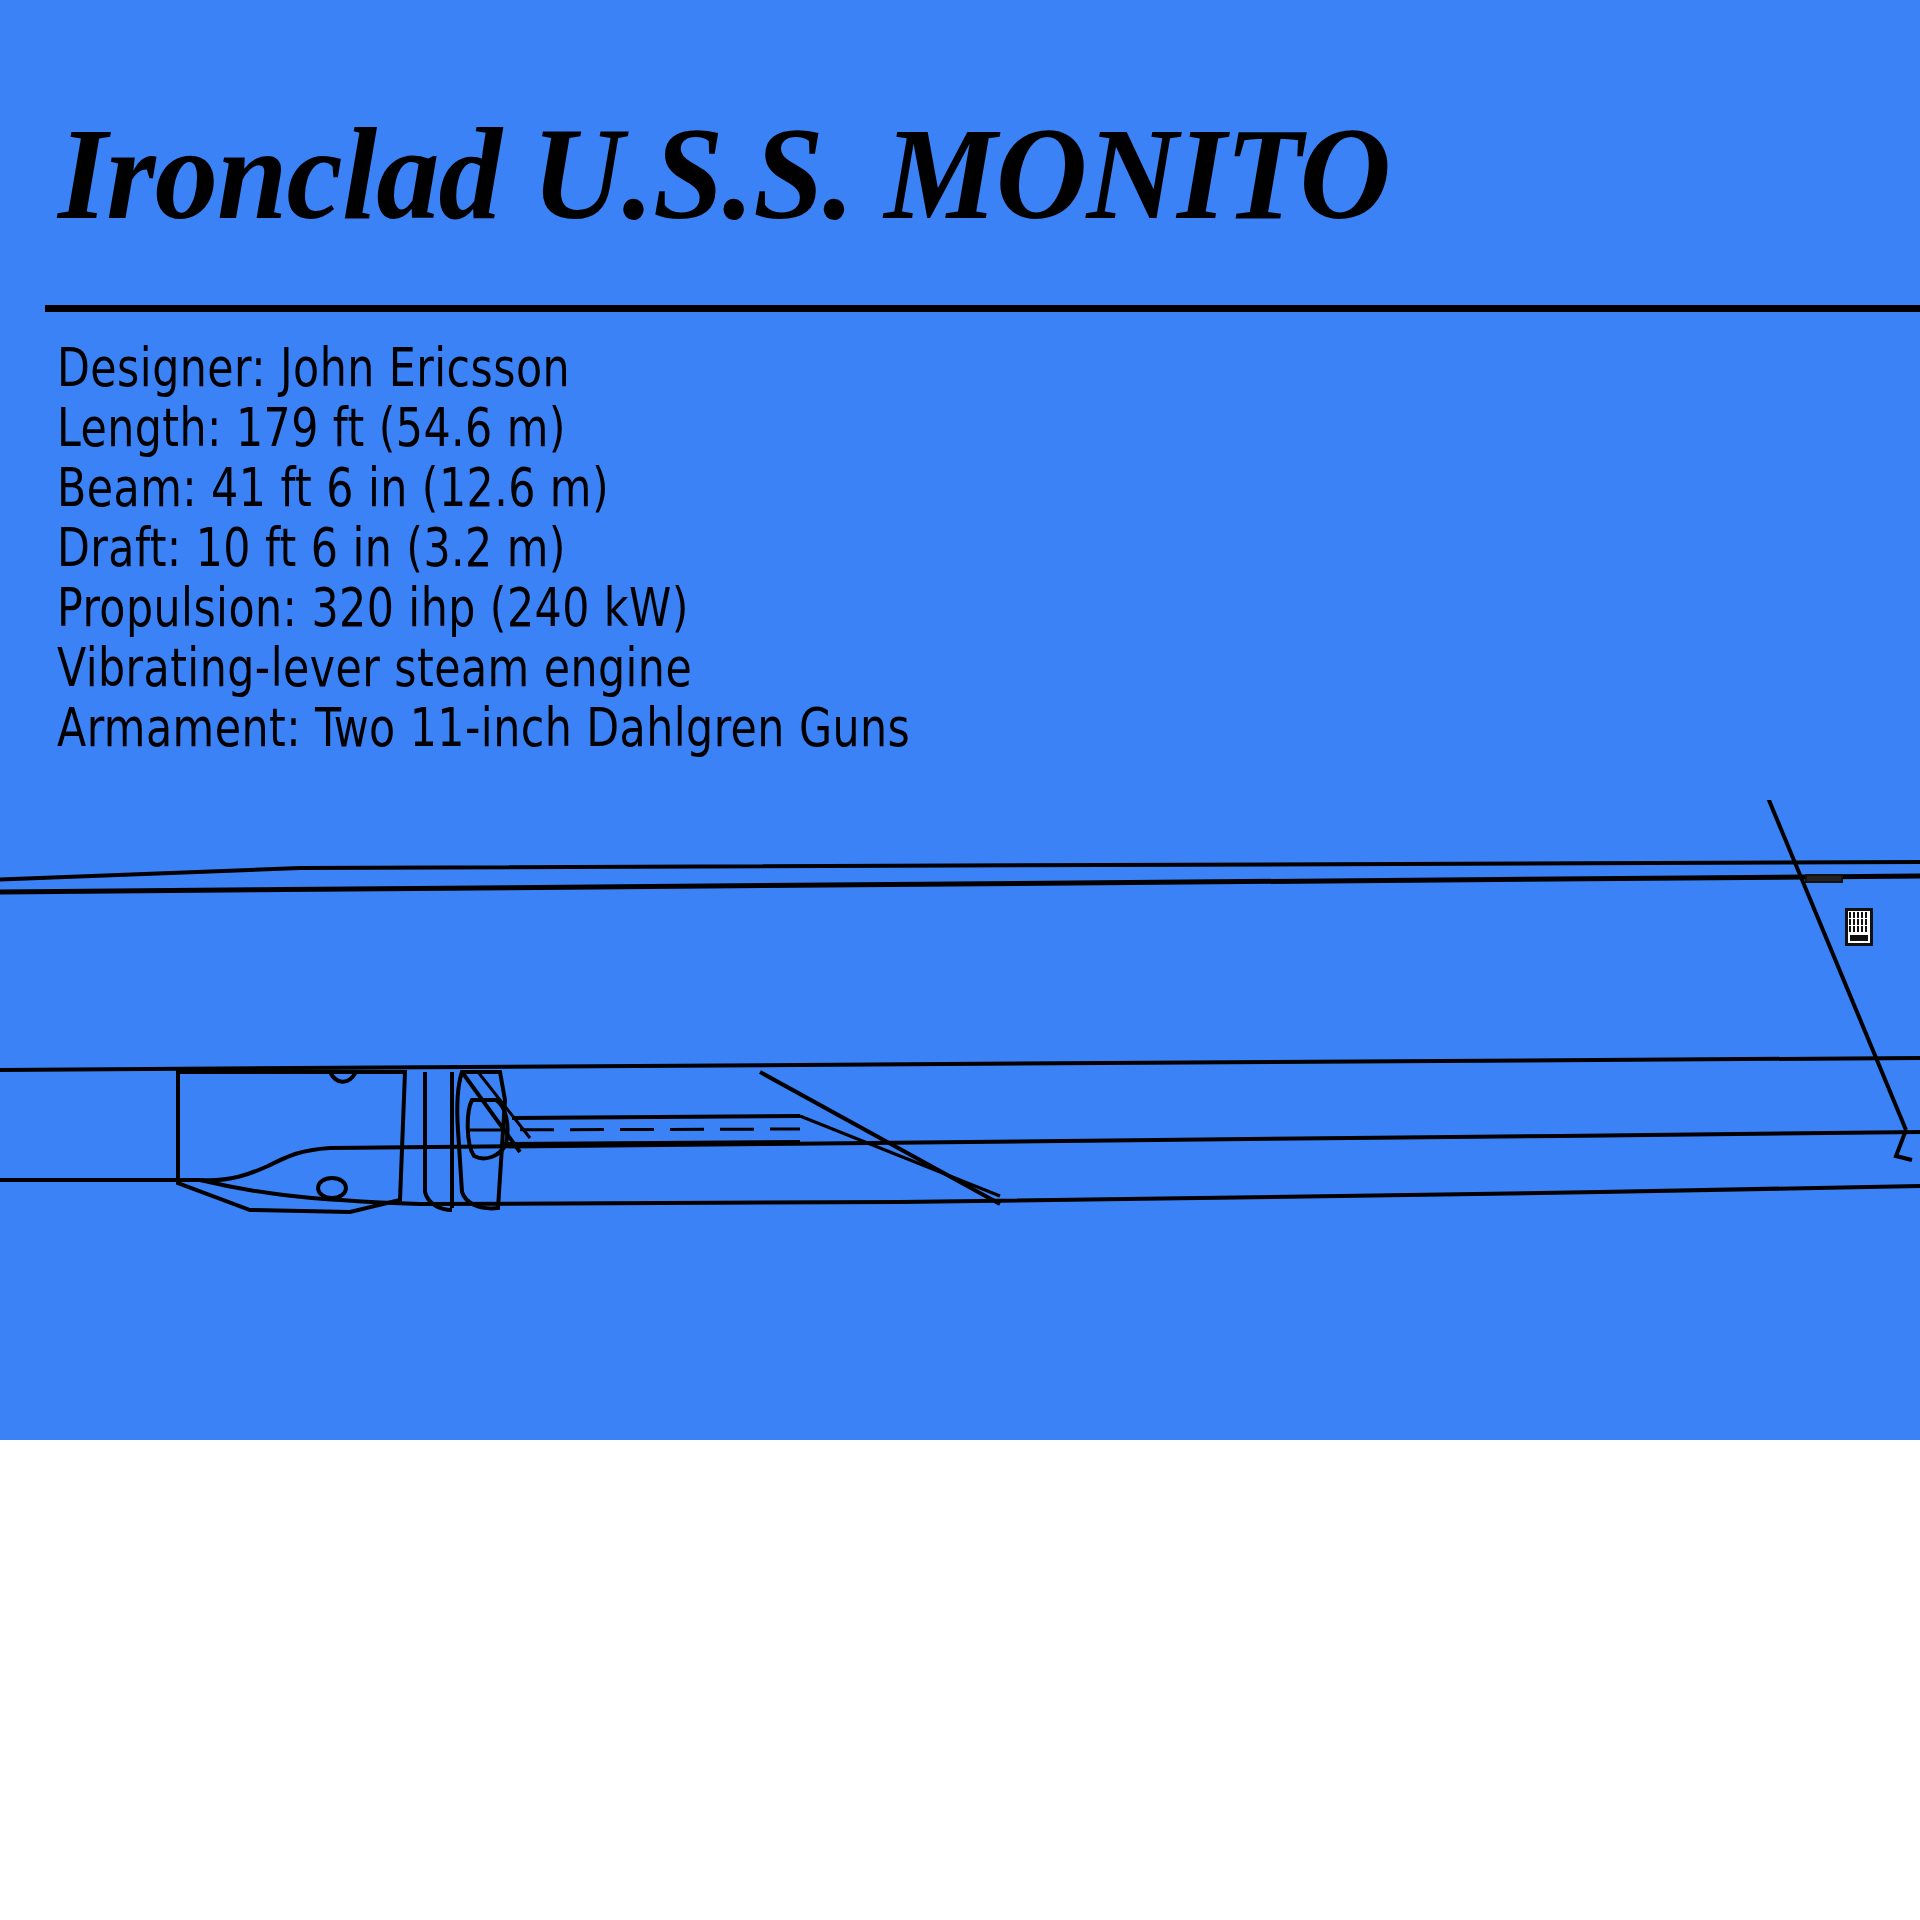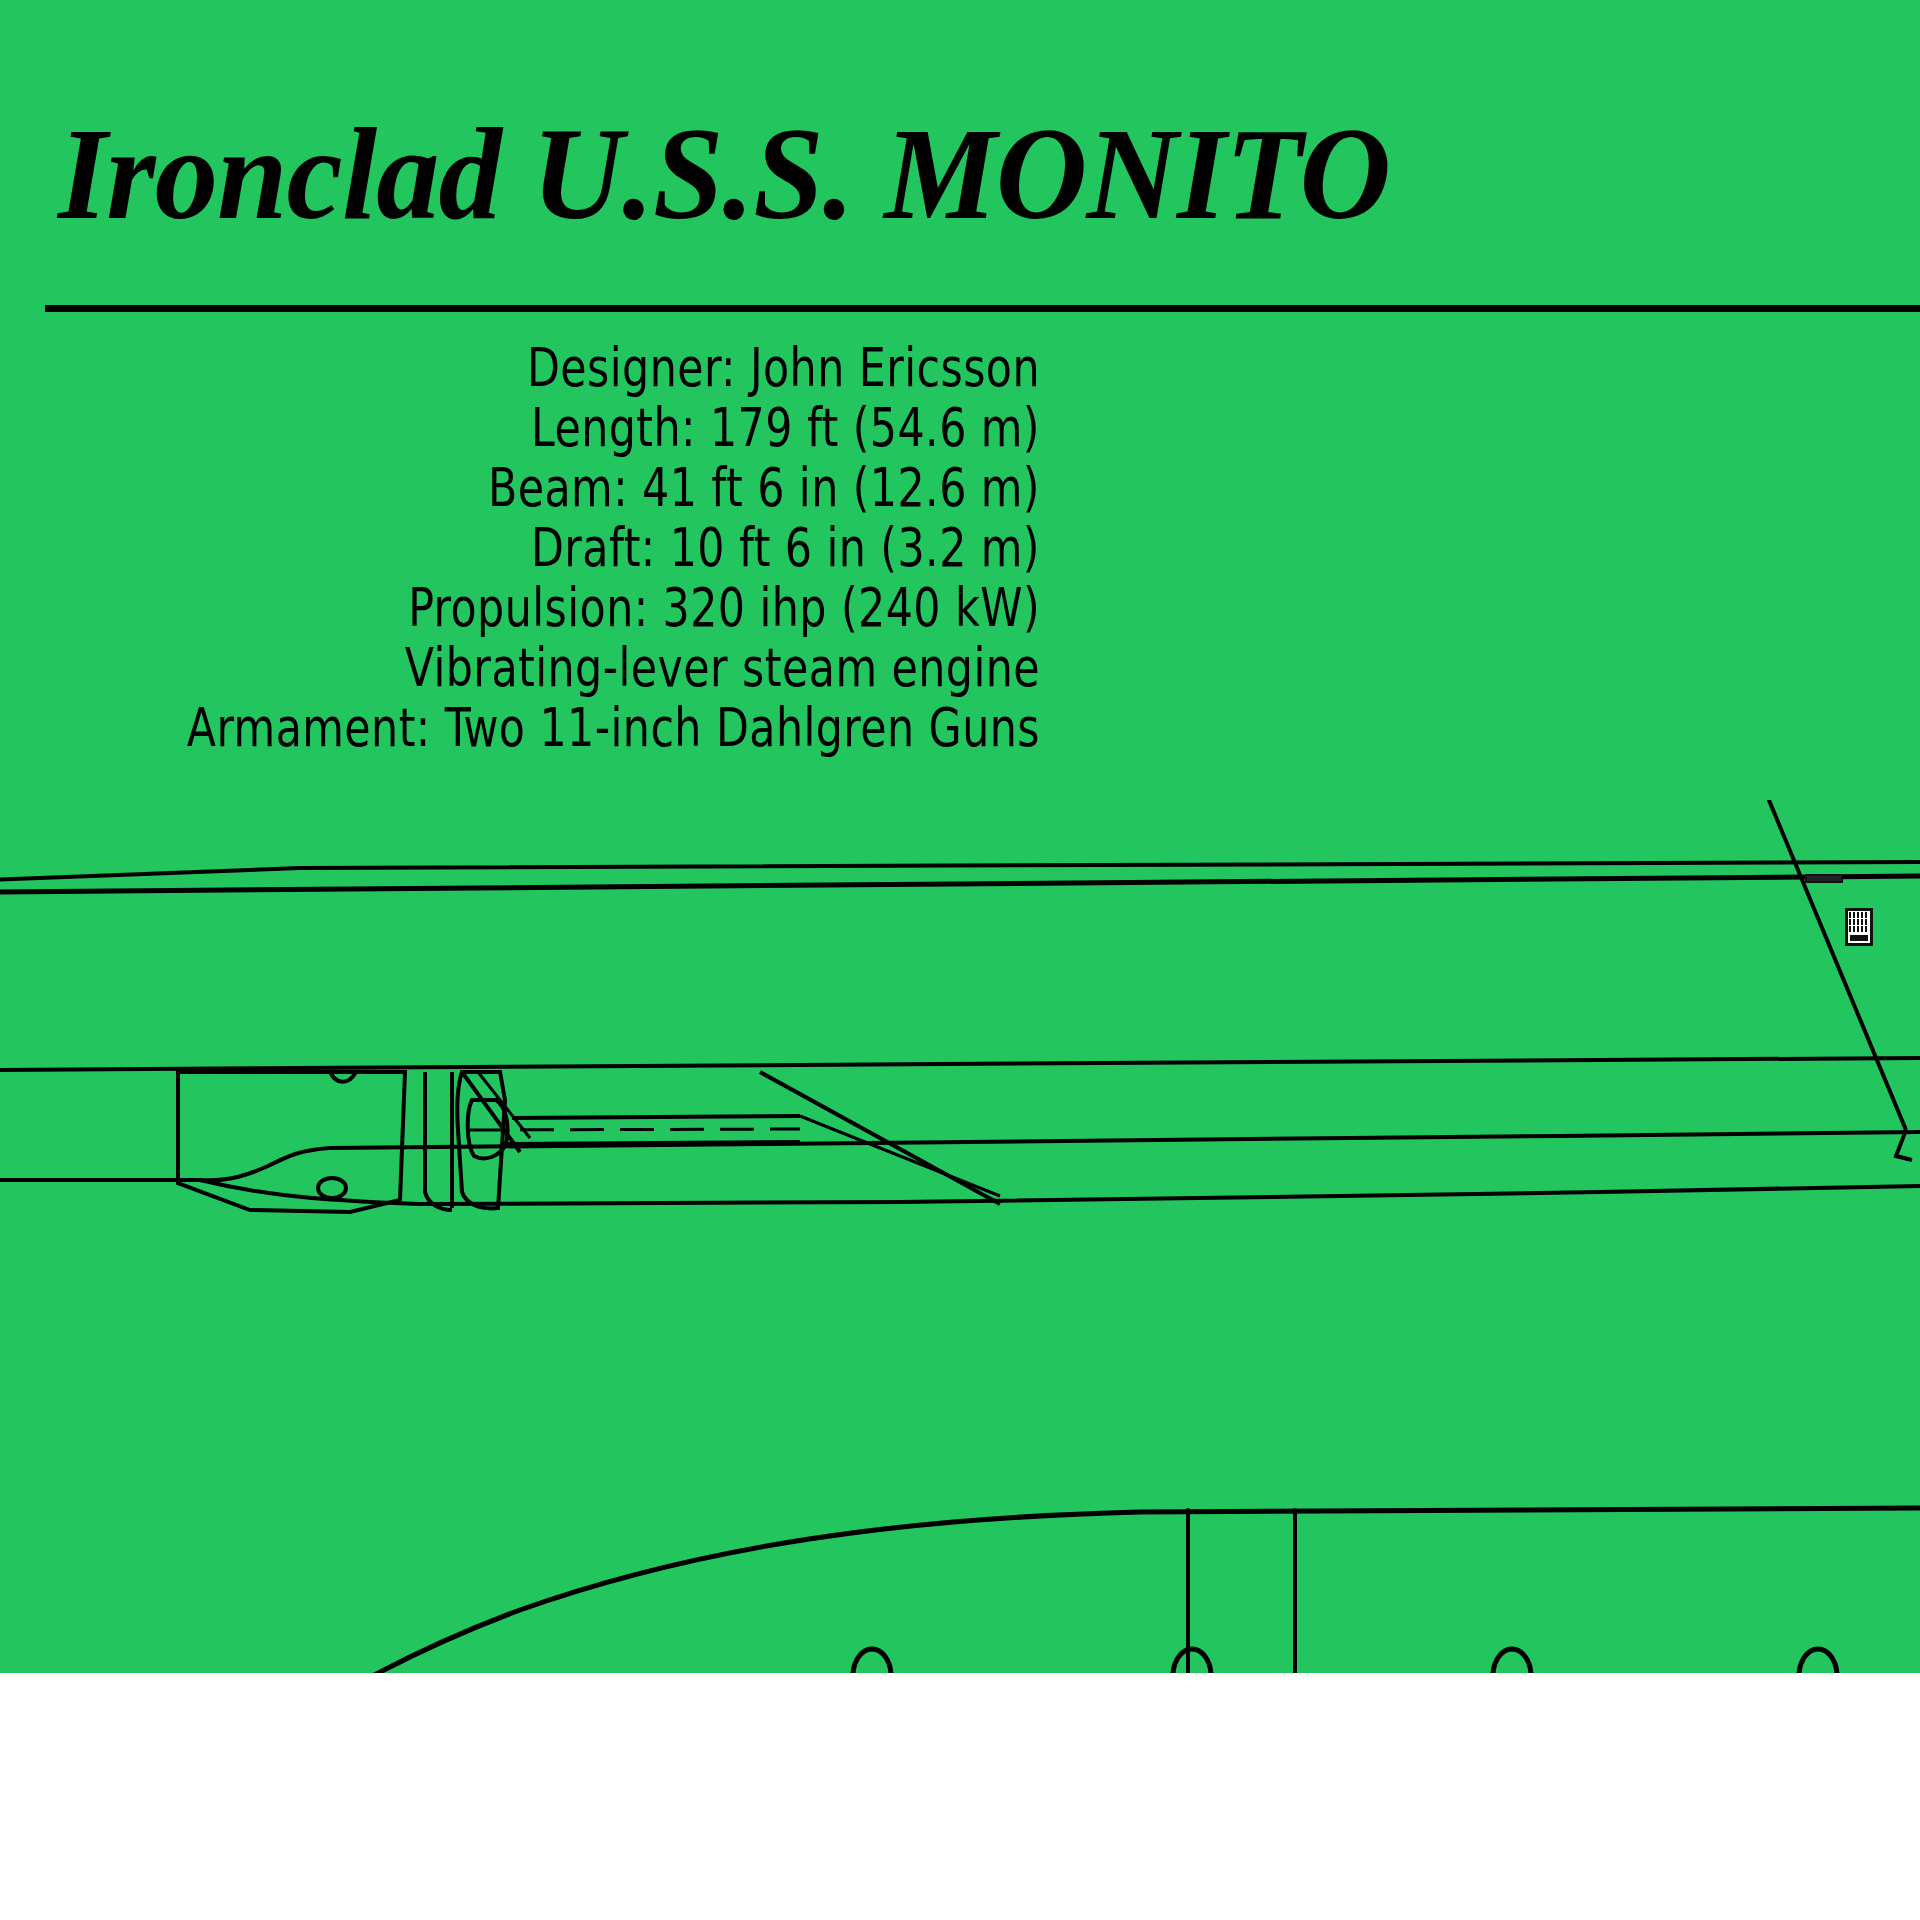--- a/index.html
+++ b/index.html
@@ -3,25 +3,24 @@
 <meta charset="utf-8">
 <style>
   html, body {
     margin: 0;
     padding: 0;
     background: #ffffff;
   }
   #page {
     position: relative;
     width: 1920px;
-    height: 1673px;
-    background: #22c55e;
+    height: 1440px;
+    background: #3b82f6;
     overflow: hidden;
     font-family: "Liberation Sans", sans-serif;
-    text-align: right;
   }
 
   
   #title-block {
     position: absolute;
     left: 0; top: 0;
     width: 1920px;
     height: 320px;
   }
   #page-title {
@@ -44,21 +43,21 @@
     left: 45px;
     top: 305px;
     width: 1880px;
     height: 7px;
     background: #000000;
   }
 
   
   #spec-list {
     position: absolute;
-    left: 72px;
+    left: 57px;
     top: 338px;
     width: 1100px;
   }
   .spec-line {
     font-family: "DejaVu Sans Condensed", "Liberation Sans Narrow", "Liberation Sans", sans-serif;
     font-size: 54px;
     line-height: 60px;
     color: #000000;
     white-space: nowrap;
     transform: scaleX(0.88);

